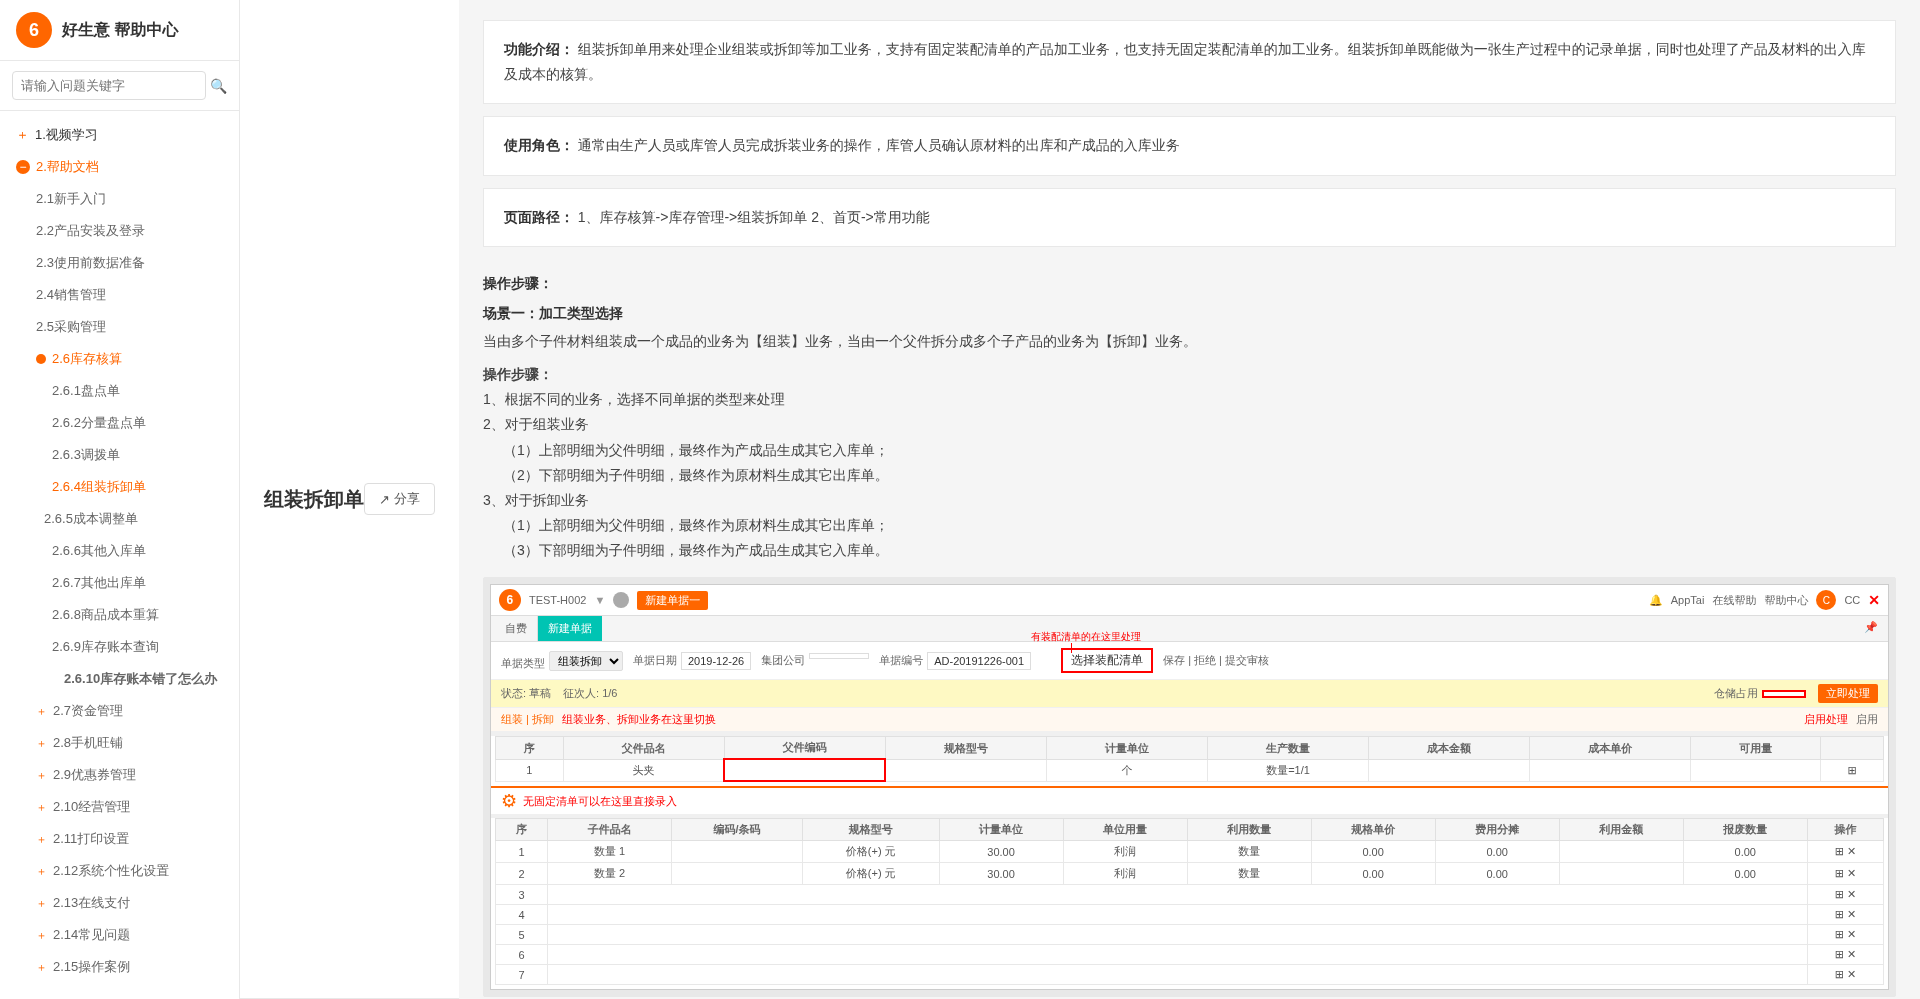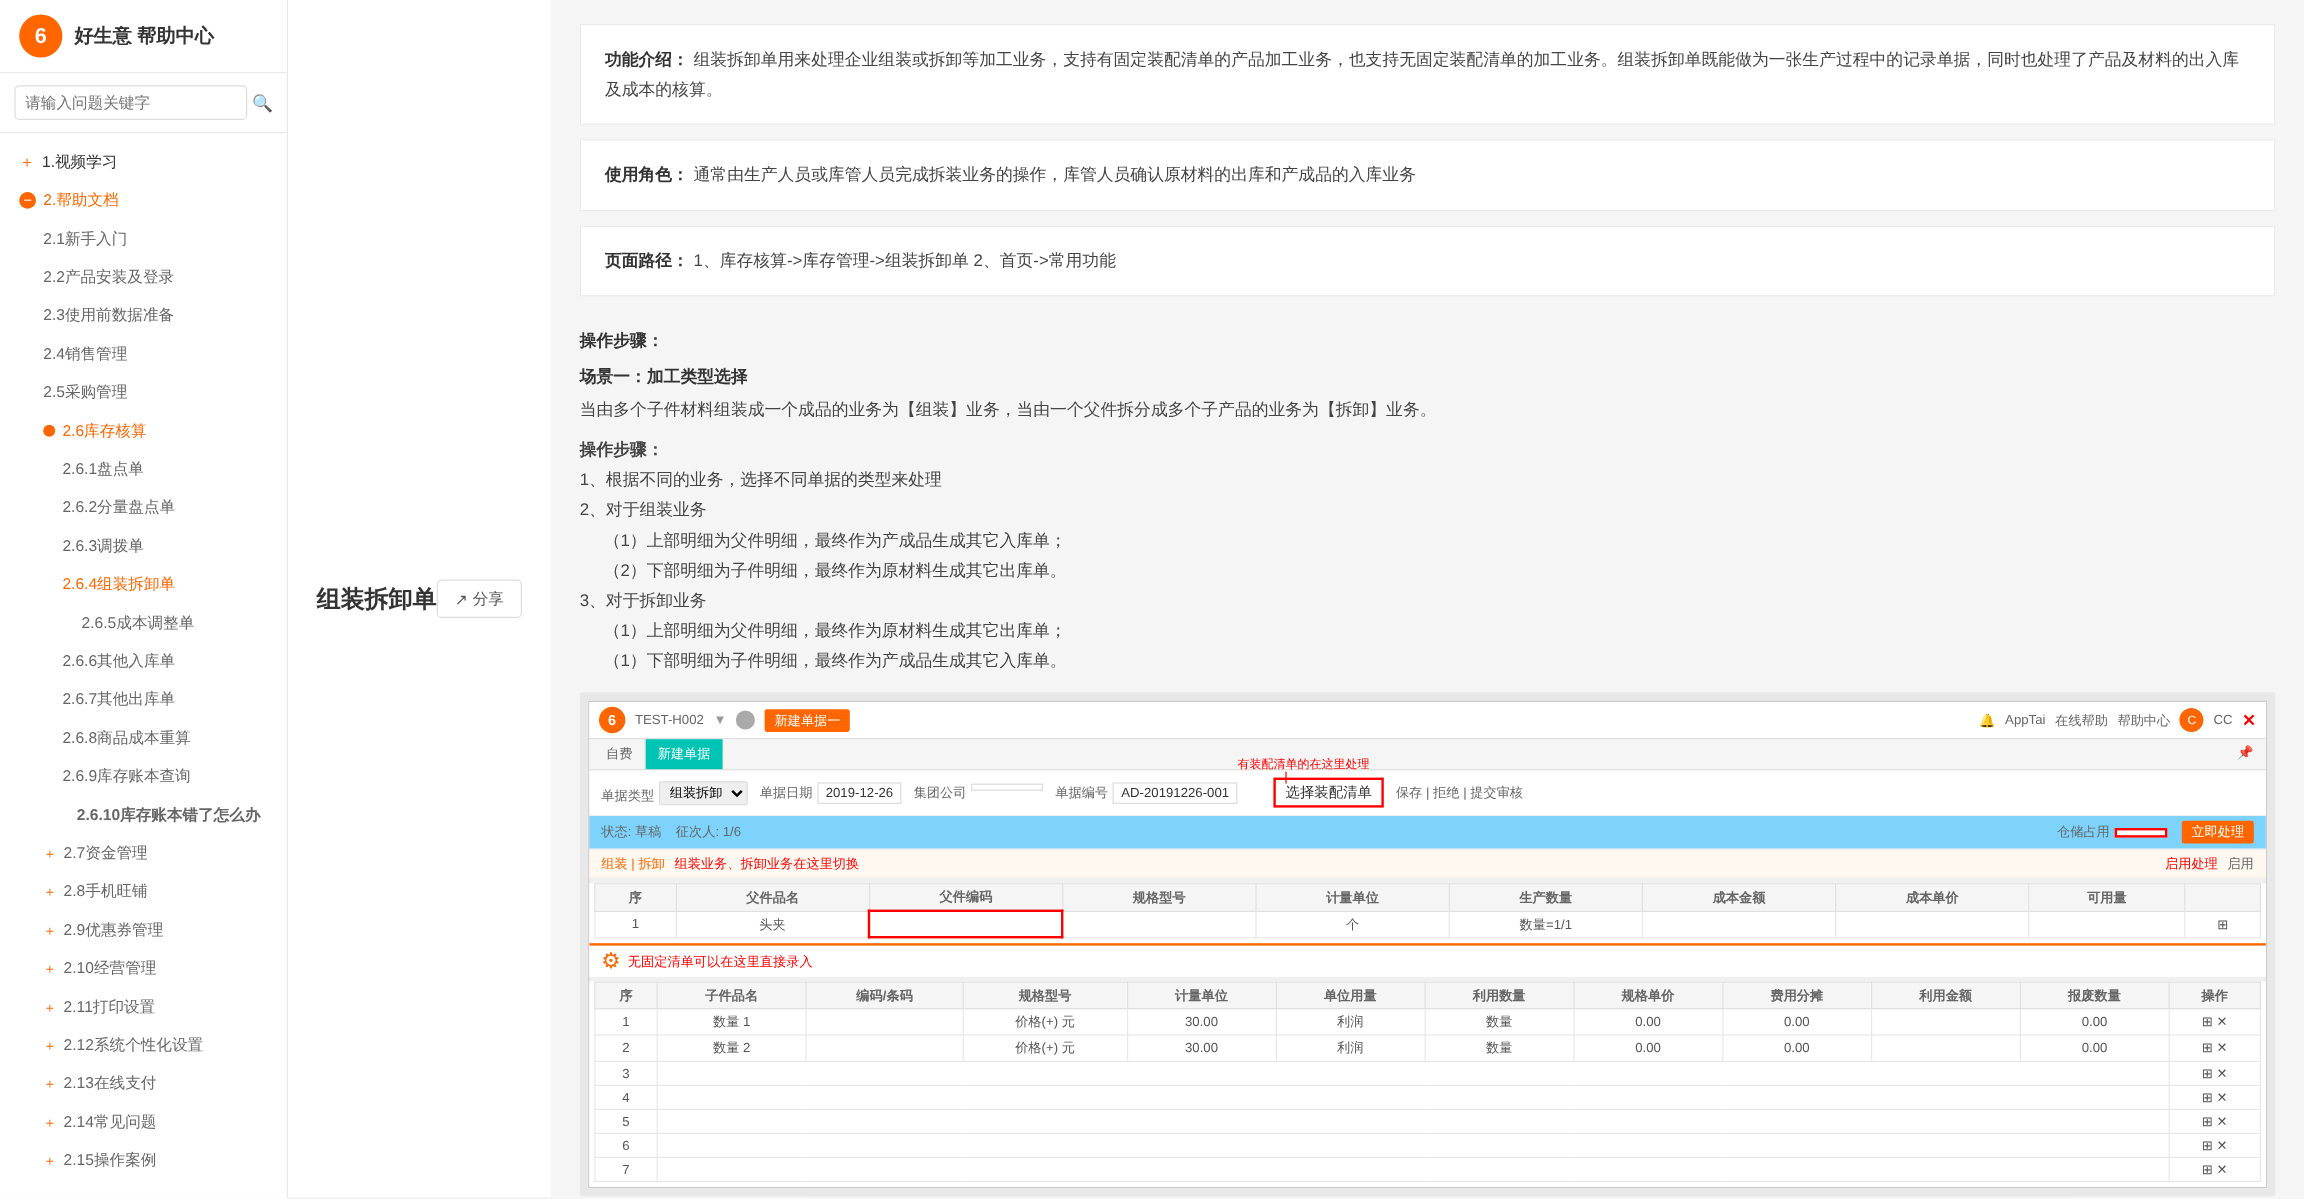--- a/index.html
+++ b/index.html
@@ -257,21 +257,21 @@
       </div>
     <div class="nav-item sub-item" style="padding-left:52px;">
         <span>2.6.2分量盘点单</span>
       </div>
     <div class="nav-item sub-item" style="padding-left:52px;">
         <span>2.6.3调拨单</span>
       </div>
     <div class="nav-item sub-item selected" style="padding-left:52px;color:#f60;">
         <span>2.6.4组装拆卸单</span>
       </div>
-    <div class="nav-item sub-item" style="padding-left:68px;">
+    <div class="nav-item sub-item" style="padding-left:44px;">
         <span>2.6.5成本调整单</span>
       </div>
     <div class="nav-item sub-item" style="padding-left:52px;">
         <span>2.6.6其他入库单</span>
       </div>
     <div class="nav-item sub-item" style="padding-left:52px;">
         <span>2.6.7其他出库单</span>
       </div>
     <div class="nav-item sub-item" style="padding-left:52px;">
         <span>2.6.8商品成本重算</span>
@@ -352,21 +352,21 @@
       <div class="section-title">操作步骤：</div>
       <div class="scenario-title">场景一：加工类型选择</div>
       <div class="step-text">当由多个子件材料组装成一个成品的业务为【组装】业务，当由一个父件拆分成多个子产品的业务为【拆卸】业务。</div>
       <div class="step-text" style="margin-top:8px; font-weight:bold;">操作步骤：</div>
       <div class="step-text">1、根据不同的业务，选择不同单据的类型来处理</div>
       <div class="step-text">2、对于组装业务</div>
       <div class="step-text indent">（1）上部明细为父件明细，最终作为产成品生成其它入库单；</div>
       <div class="step-text indent">（2）下部明细为子件明细，最终作为原材料生成其它出库单。</div>
       <div class="step-text">3、对于拆卸业务</div>
       <div class="step-text indent">（1）上部明细为父件明细，最终作为原材料生成其它出库单；</div>
-      <div class="step-text indent">（1）下部明细为子件明细，最终作为产成品生成其它入库单。</div>
+      <div class="step-text indent">（3）下部明细为子件明细，最终作为产成品生成其它入库单。</div>
     </div>
 
     <div class="screenshot-container" style="margin-top: 14px; background: #e8e8e8; padding: 6px; border-radius: 2px;">
       <div class="sim-app">
 
         <div style="background:#fff; border-bottom:1px solid #ddd; padding:4px 8px; display:flex; align-items:center; justify-content:space-between; font-size:11px;">
           <div style="display:flex;align-items:center;gap:8px;">
             <div style="width:22px;height:22px;background:#f60;border-radius:50%;display:flex;align-items:center;justify-content:center;color:#fff;font-size:12px;font-weight:bold;">6</div>
             <span style="color:#666;">TEST-H002</span>
             <span style="color:#999;">▼</span>
@@ -417,21 +417,21 @@
             <div style="position:relative;display:flex;align-items:center;gap:4px;margin-left:20px;">
               <span style="font-size:12px;border:2px solid red;padding:2px 8px;background:#fff;cursor:pointer;">选择装配清单</span>
               <div style="position:absolute;top:-18px;left:-30px;color:#f00;font-size:10px;white-space:nowrap;">有装配清单的在这里处理</div>
 
               <div style="position:absolute;top:-5px;left:10px;width:1px;height:10px;background:#f00;"></div>
             </div>
             <span style="font-size:11px;color:#666;">保存 | 拒绝 | 提交审核</span>
           </div>
         </div>
 
-        <div style="background:#7dd3fc;padding:4px 10px;border-bottom:1px solid #f0f0f0;font-size:11px;color:#666;display:flex;align-items:center;gap:12px;">
+        <div style="background:#fef9c3;padding:4px 10px;border-bottom:1px solid #f0f0f0;font-size:11px;color:#666;display:flex;align-items:center;gap:12px;">
           <span>状态: 草稿</span>
           <span>征次人: 1/6</span>
           <div style="display:flex;align-items:center;gap:4px;margin-left:auto;">
             <span>仓储占用</span>
             <span style="border:2px solid #f00;padding:2px 20px;background:#fff;"></span>
           </div>
           <span style="background:#f60;color:#fff;padding:2px 8px;font-size:11px;border-radius:2px;">立即处理</span>
         </div>
 
         <div style="background:#fff8f0;padding:4px 10px;border-bottom:1px solid #f0f0f0;font-size:11px;display:flex;align-items:center;gap:8px;">

